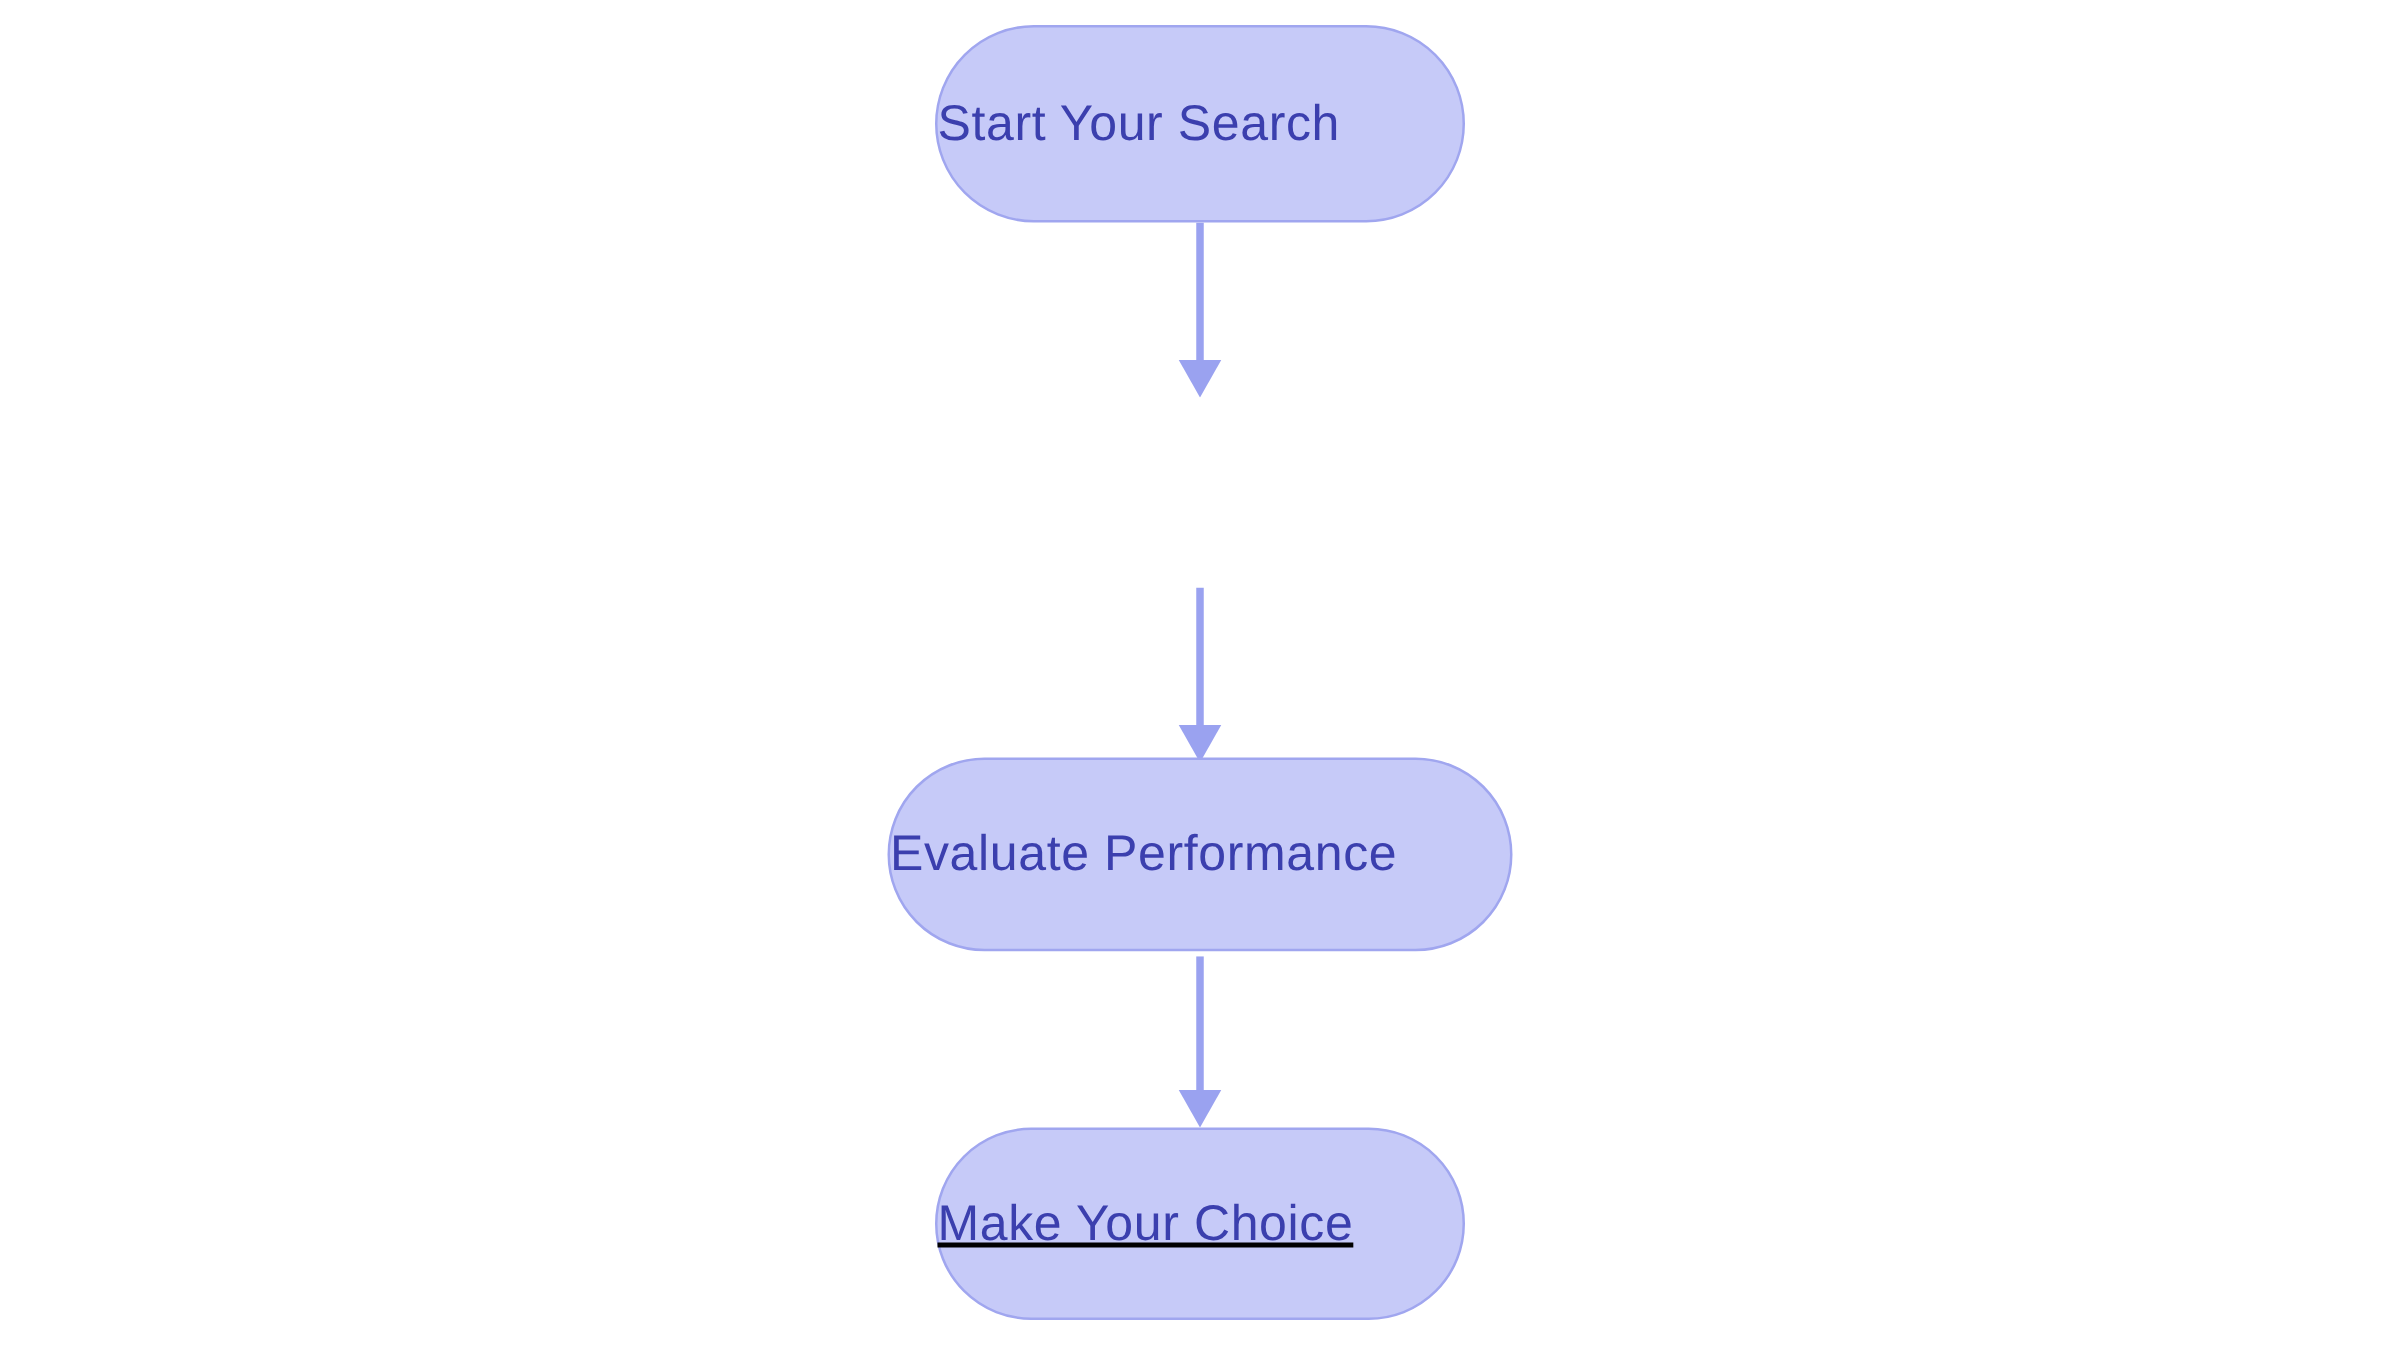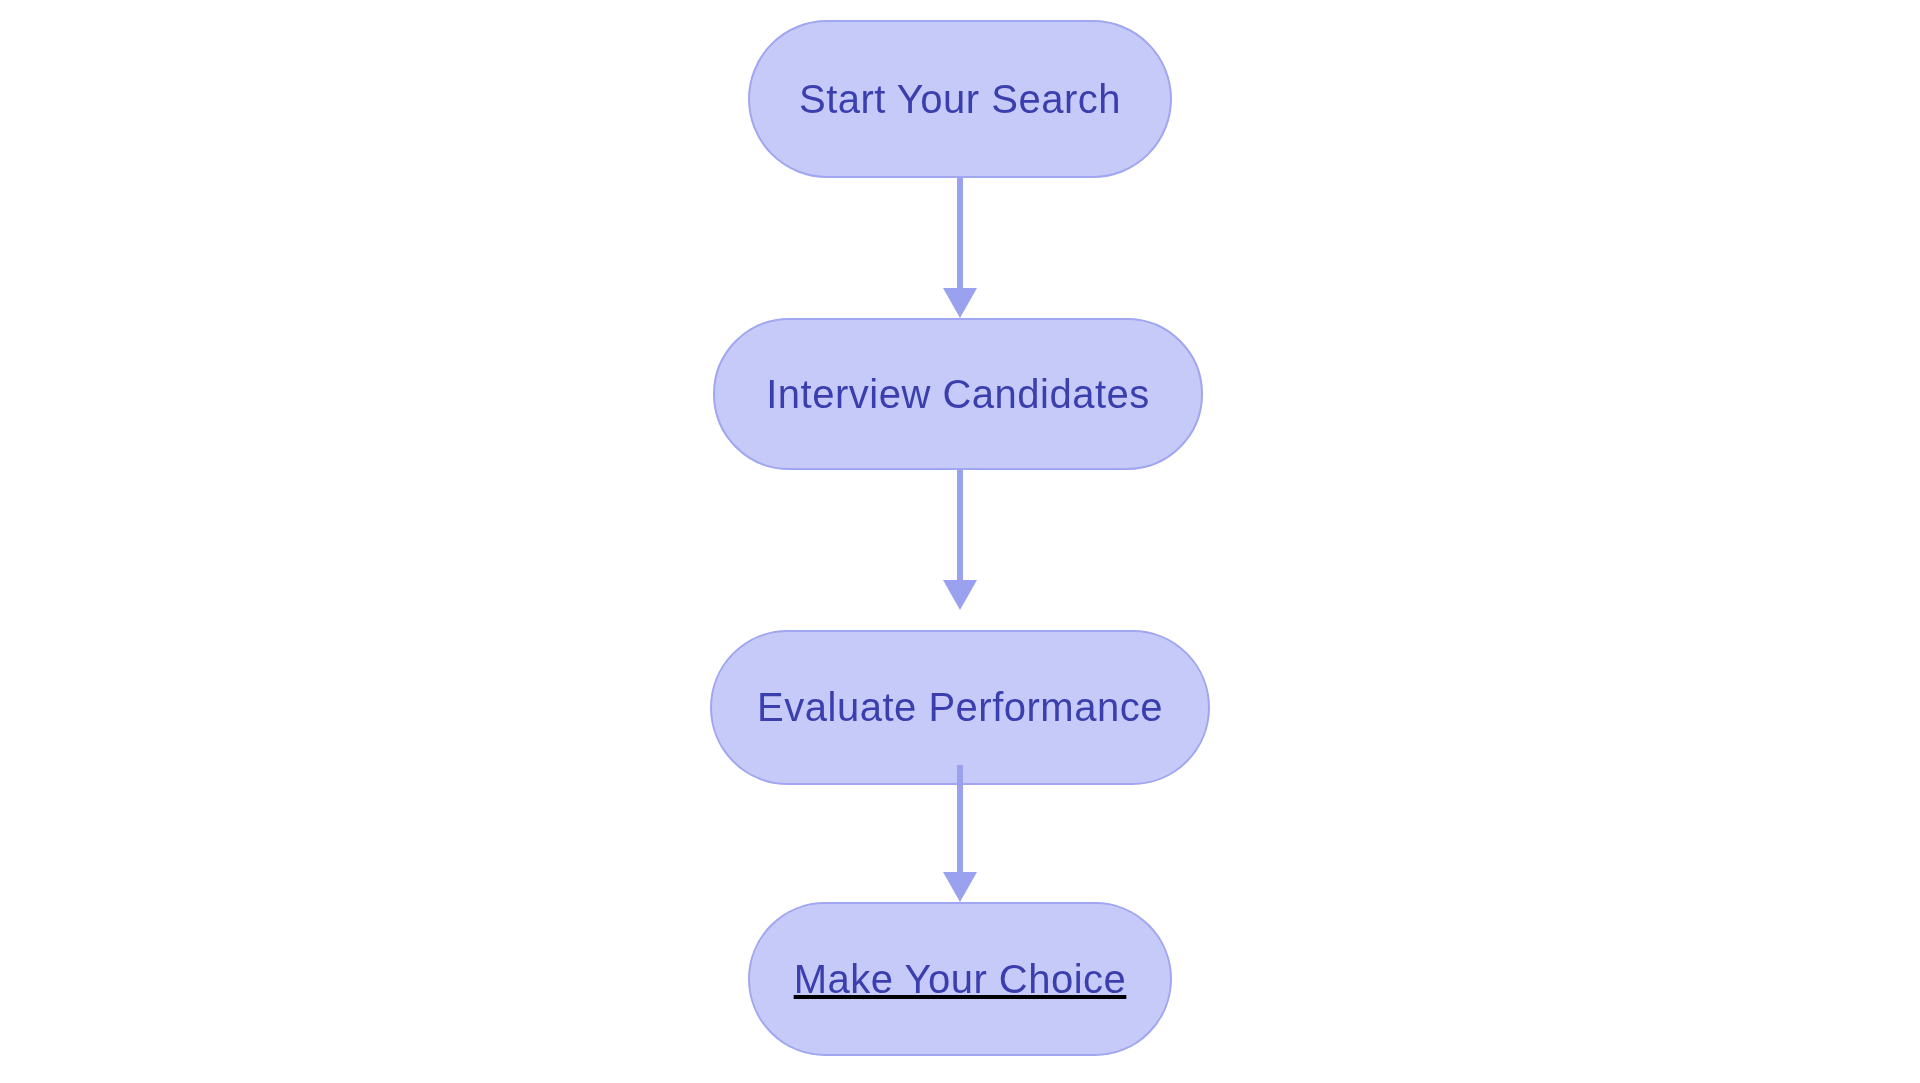--- a/index.html
+++ b/index.html
@@ -20,35 +20,35 @@
   .canvas {
     position: relative;
     width: 1920px;
     height: 1083px;
     background: var(--background);
   }
   .node {
     position: absolute;
     display: flex;
     align-items: center;
-    justify-content: center;
+    justify-content: flex-start;
     background: var(--node-fill);
     border: 2px solid var(--node-border);
     border-radius: 90px;
   }
   .node-label {
     color: var(--node-text);
     font-size: 40px;
     font-weight: 400;
     letter-spacing: 0.5px;
     white-space: nowrap;
   }
   .node-1 { left: 748px; top: 20px;  width: 424px; height: 158px; }
   .node-2 { left: 713px; top: 318px; width: 490px; height: 152px; }
-  .node-3 { left: 710px; top: 630px; width: 500px; height: 155px; }
+  .node-3 { left: 710px; top: 606px; width: 500px; height: 155px; }
   .node-4 { left: 748px; top: 902px; width: 424px; height: 154px; text-decoration: underline; }
   .arrow {
     position: absolute;
     left: 940px;
     width: 40px;
     display: block;
   }
   .arrow line { stroke: var(--arrow); stroke-width: 6; }
   .arrow polygon { fill: var(--arrow); }
   .arrow-1 { top: 178px; height: 140px; }
@@ -62,23 +62,20 @@
 
   <div class="node node-1">
     <span class="node-label">Start Your Search</span>
   </div>
 
   <svg class="arrow arrow-1" viewBox="0 0 40 140" preserveAspectRatio="none" aria-hidden="true">
     <line x1="20" y1="0" x2="20" y2="112"></line>
     <polygon points="3,110 37,110 20,140"></polygon>
   </svg>
 
-  <div class="node node-2">
-    <span class="node-label">Interview Candidates</span>
-  </div>
 
   <svg class="arrow arrow-2" viewBox="0 0 40 140" preserveAspectRatio="none" aria-hidden="true">
     <line x1="20" y1="0" x2="20" y2="112"></line>
     <polygon points="3,110 37,110 20,140"></polygon>
   </svg>
 
   <div class="node node-3">
     <span class="node-label">Evaluate Performance</span>
   </div>
 

